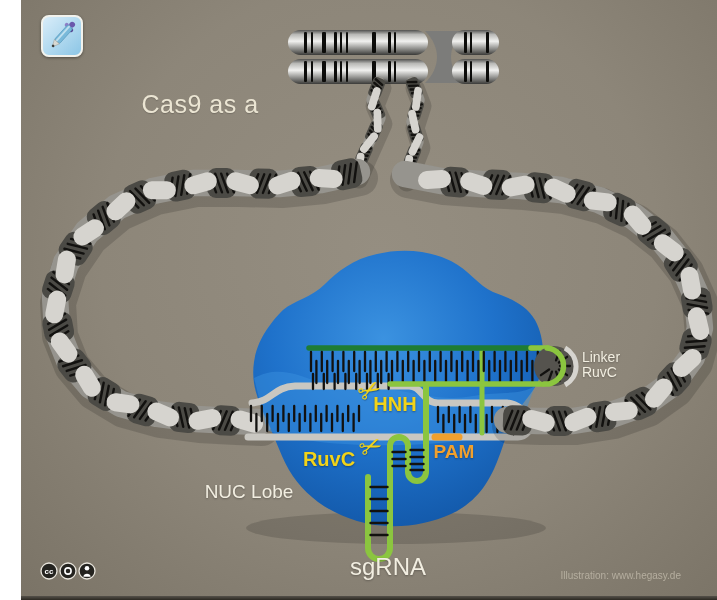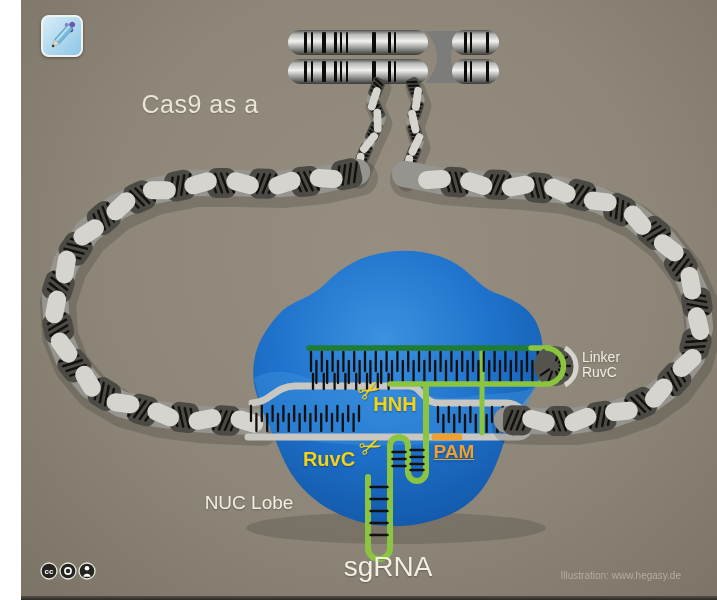--- a/index.html
+++ b/index.html
@@ -460,35 +460,35 @@
         <path d="M 16.5,28 L 23.5,28 L 20,35.5 Z" fill="#d8d8d2" stroke="#9a9a94" stroke-width="0.5"></path>
         <circle cx="20" cy="34" r="1.4" fill="#3a3a38"></circle>
       </g>
     </svg>
   </div>
 
   <div class="lbl title" style="left:179px;top:104px;">
     <span style="display:block">Cas9 as a</span>
   </div>
 
-  <div class="lbl white-lbl" style="left:228px;top:503px;">NUC Lobe</div>
-  <div class="lbl white-lbl" style="left:367px;top:567px;font-size:28px;">sgRNA</div>
+  <div class="lbl white-lbl" style="left:228px;top:492px;">NUC Lobe</div>
+  <div class="lbl white-lbl" style="left:367px;top:567px;font-size:24px;">sgRNA</div>
 
   <div class="lbl white-lbl linker" style="left:580px;top:365px;">
     <span style="display:block">Linker</span>
     <span style="display:block">RuvC</span>
   </div>
 
   <div class="lbl scissors" style="left:349px;top:391px;transform:translate(-50%,-50%) rotate(-30deg);">✂</div>
   <div class="lbl yellow-lbl" style="left:374px;top:404px;">HNH</div>
 
   <div class="lbl scissors" style="left:350px;top:447px;transform:translate(-50%,-50%) rotate(-22deg);">✂</div>
   <div class="lbl yellow-lbl" style="left:308px;top:459px;">RuvC</div>
 
-  <div class="lbl orange-lbl" style="left:433px;top:452px;text-decoration:underline;">PAM</div>
+  <div class="lbl orange-lbl" style="left:433px;top:452px;">PAM</div>
 
   <div class="lbl credit" style="left:660px;top:576px;">Illustration: www.hegasy.de</div>
 
   <svg class="cc-badges" width="62" height="20" viewBox="0 0 62 20">
     <g>
       <circle cx="9" cy="10" r="8" fill="#24231f" stroke="#e8e5dc" stroke-width="1.3"></circle>
       <text x="9" y="13" font-size="8" font-weight="bold" fill="#ffffff" text-anchor="middle" font-family="Liberation Sans, sans-serif">cc</text>
     </g>
     <g>
       <circle cx="28" cy="10" r="8" fill="#24231f" stroke="#e8e5dc" stroke-width="1.3"></circle>

